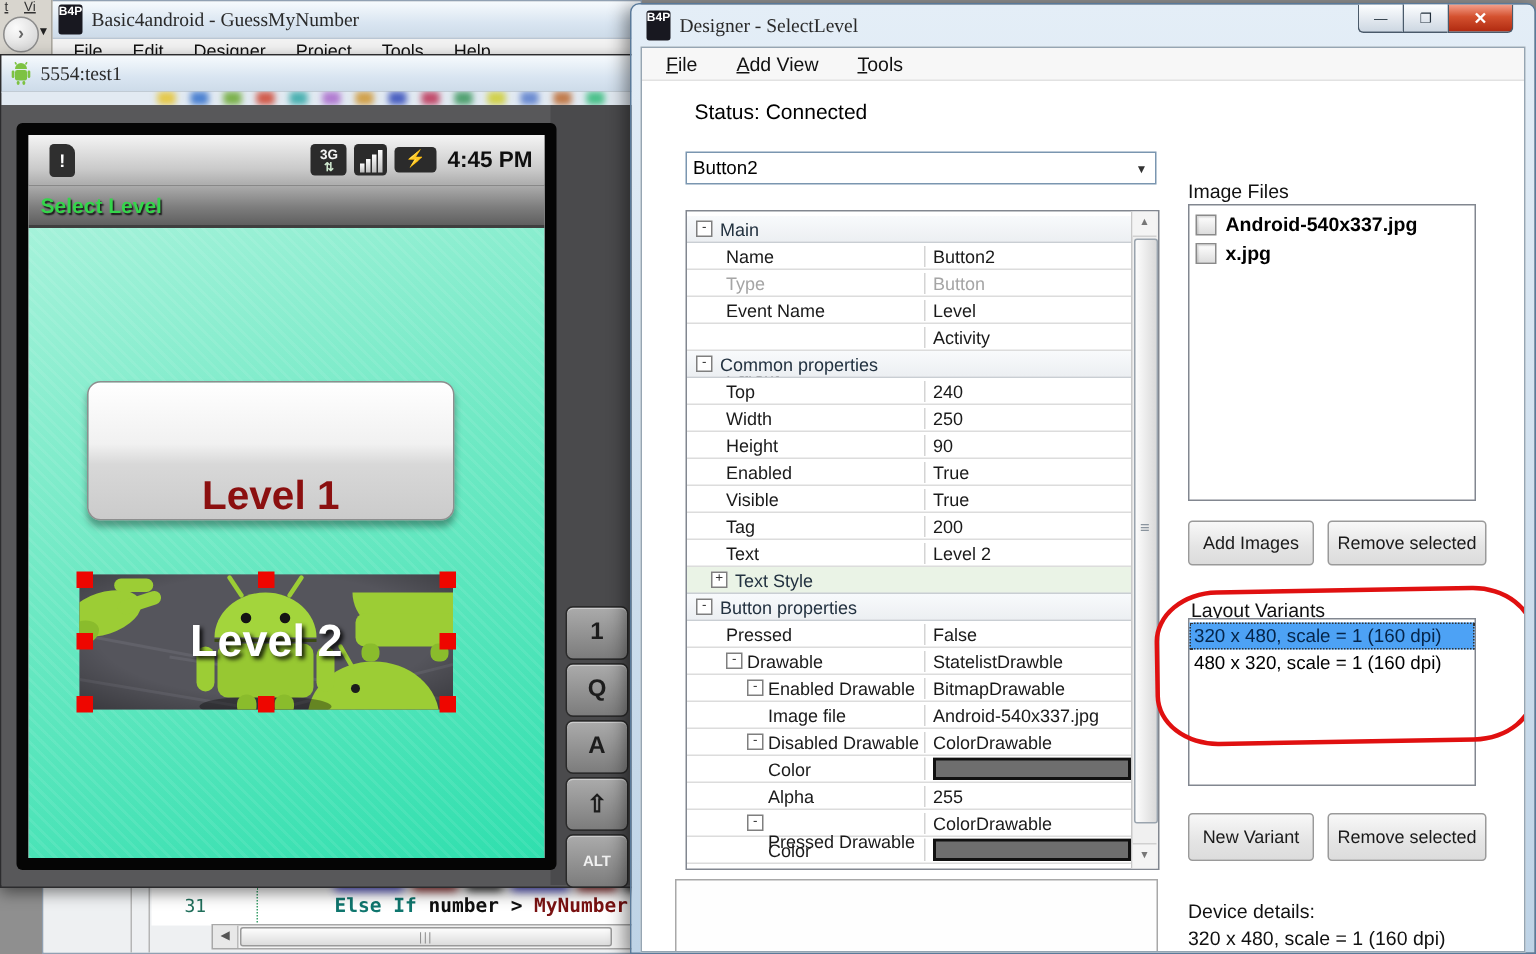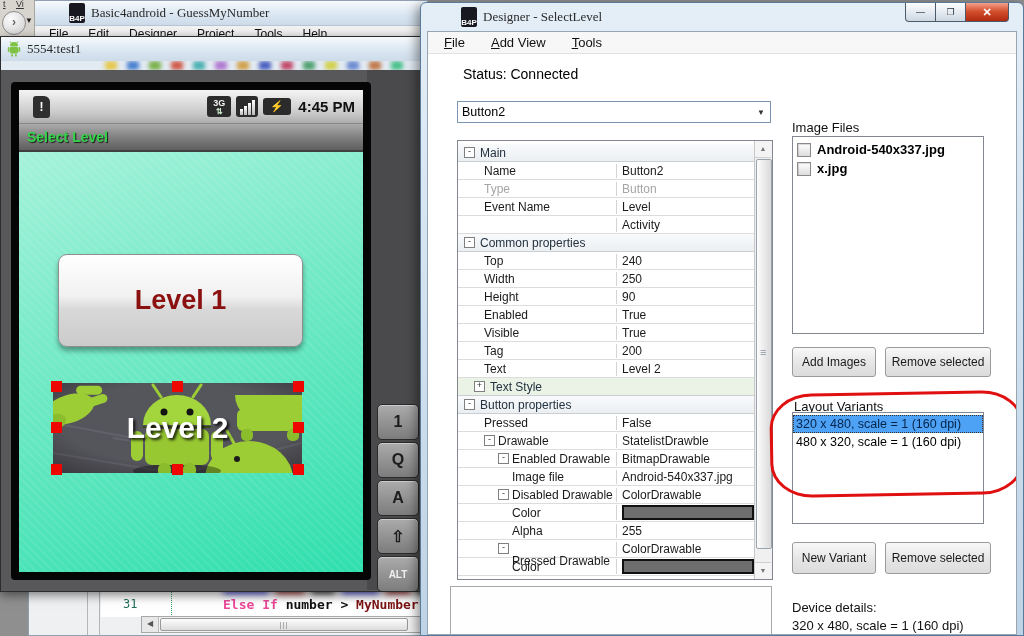--- a/index.html
+++ b/index.html
@@ -14,33 +14,33 @@
      background:radial-gradient(circle at 35% 30%,#fbfbfb,#cfcfcf);border:1px solid #8c8c8c;
      color:#666;font-size:12px;font-weight:bold;text-align:center;line-height:20px;}
   #corner-caret{left:25px;top:16px;font-size:8px;color:#222;}
 
   
   #ide-win{left:28px;top:0;width:400px;height:636px;background:#e9e9e9;border:1px solid #90a0b2;z-index:1;box-sizing:border-box;}
   .titlebar{display:flex;align-items:center;gap:6px;background:linear-gradient(#f6fafd,#d9e5f1 60%,#cddbe9);}
   #ide-titlebar{height:24px;padding-left:10px;border-bottom:1px solid #b9c6d4;}
   .win-title{font-size:13px;color:#2a2a2a;white-space:nowrap;font-family:Liberation Serif, serif;}
   .b4p-icon{width:16px;height:20px;background:#181820;border-radius:2px;color:#fff;font-size:8px;font-weight:bold;
-     display:flex;align-items:flex-end;justify-content:center;letter-spacing:0;margin-left:30px;}
+     display:flex;align-items:flex-start;justify-content:center;letter-spacing:0;}
   .menubar{display:flex;gap:20px;font-size:12px;color:#111;align-items:center;}
   #ide-menubar{height:16px;background:#f2f2f2;padding-left:20px;}
   .menu-item{cursor:default;}
 
   
   #code-strip{left:0;bottom:0;width:100%;height:44px;background:#eef0f2;border-top:2px solid #7e9ab5;}
   .vsplit{top:0;bottom:0;width:1px;background:#b5b5b5;}
   #code-white{left:72px;right:1px;top:0;height:26px;background:#fff;overflow:hidden;}
   #code-gutter-num{left:22px;top:6px;font-family:"DejaVu Sans Mono",monospace;font-size:12px;color:#1f6e5a;}
   #code-gutter-line{left:70px;top:0;bottom:0;width:1px;border-left:1px dotted #3aa06a;}
   #code-line{left:122px;top:6px;font-family:"DejaVu Sans Mono",monospace;font-size:13px;font-weight:bold;white-space:nowrap;}
-  .tok-keyword{color:#ec4899;}
+  .tok-keyword{color:#0f766e;}
   .tok-plain{color:#101010;}
   .tok-object{color:#7a1212;}
   #code-blur{left:122px;top:-5px;width:240px;height:10px;display:flex;gap:6px;filter:blur(3px);opacity:.85;}
   #code-blur div{height:8px;border-radius:2px;}
   #code-hscroll{left:112px;right:4px;bottom:2px;height:15px;background:#f2f2f2;border:1px solid #a8a8a8;display:flex;align-items:stretch;}
   #code-hscroll .sb-arrow{width:16px;background:#e8e8e8;border-right:1px solid #bbb;color:#555;font-size:8px;line-height:13px;text-align:center;}
   #code-hscroll .sb-thumb{flex:1;margin:1px 14px 1px 1px;background:linear-gradient(#fdfdfd,#dcdcdc);border:1px solid #9a9a9a;border-radius:2px;
      color:#8a8a8a;font-size:8px;line-height:11px;text-align:center;letter-spacing:1px;}
 
   
@@ -67,21 +67,21 @@
   #p-time{font-size:15px;font-weight:bold;color:#0f0f0f;margin-left:7px;}
   #p-apptitle{height:28px;background:linear-gradient(#ababab,#7d7d7d 55%,#5f5f5f);border-bottom:2px solid #3f3f3f;
      display:flex;align-items:center;padding-left:8px;box-sizing:border-box;}
   #p-apptitle span{color:#35d54b;font-size:14px;font-weight:bold;text-shadow:1px 1px 1px rgba(0,0,0,.8);}
   #p-content{height:420px;background:linear-gradient(160deg,#a5f2da 0%,#6fe9c4 45%,#2fdfae 100%);position:relative;overflow:hidden;}
   #p-content:before{content:"";position:absolute;inset:0;
      background:repeating-linear-gradient(45deg,rgba(255,255,255,.07) 0 2px,rgba(0,0,0,0) 2px 6px);}
   #level1-btn{left:39px;top:102px;width:243px;height:91px;border-radius:9px;border:1px solid #8e8e8e;
      background:linear-gradient(#ffffff,#f1f1f1 45%,#d8d8d8 60%,#cbcbcb);
      box-shadow:0 4px 5px rgba(0,0,0,.35), inset 0 1px 0 #fff;
-     display:flex;align-items:center;justify-content:center;}
+     display:flex;align-items:flex-end;justify-content:center;}
   #level1-btn span{color:#8b1010;font-size:27px;font-weight:bold;}
   #level2-img{left:34px;top:231px;width:249px;height:90px;background:#53535a;}
   #level2-img svg{display:block;}
   #level2-label{position:absolute;left:0;top:0;width:100%;height:100%;display:flex;align-items:center;justify-content:center;
      color:#fff;font-size:30px;font-weight:bold;text-shadow:2px 2px 3px rgba(0,0,0,.85);}
   .handle{position:absolute;width:11px;height:11px;background:#ee0600;}
   .h-tl{left:-2px;top:-2px;} .h-tc{left:calc(50% - 6px);top:-2px;} .h-tr{right:-2px;top:-2px;}
   .h-ml{left:-2px;top:calc(50% - 6px);} .h-mr{right:-2px;top:calc(50% - 6px);}
   .h-bl{left:-2px;bottom:-2px;} .h-bc{left:calc(50% - 6px);bottom:-2px;} .h-br{right:-2px;bottom:-2px;}
 

